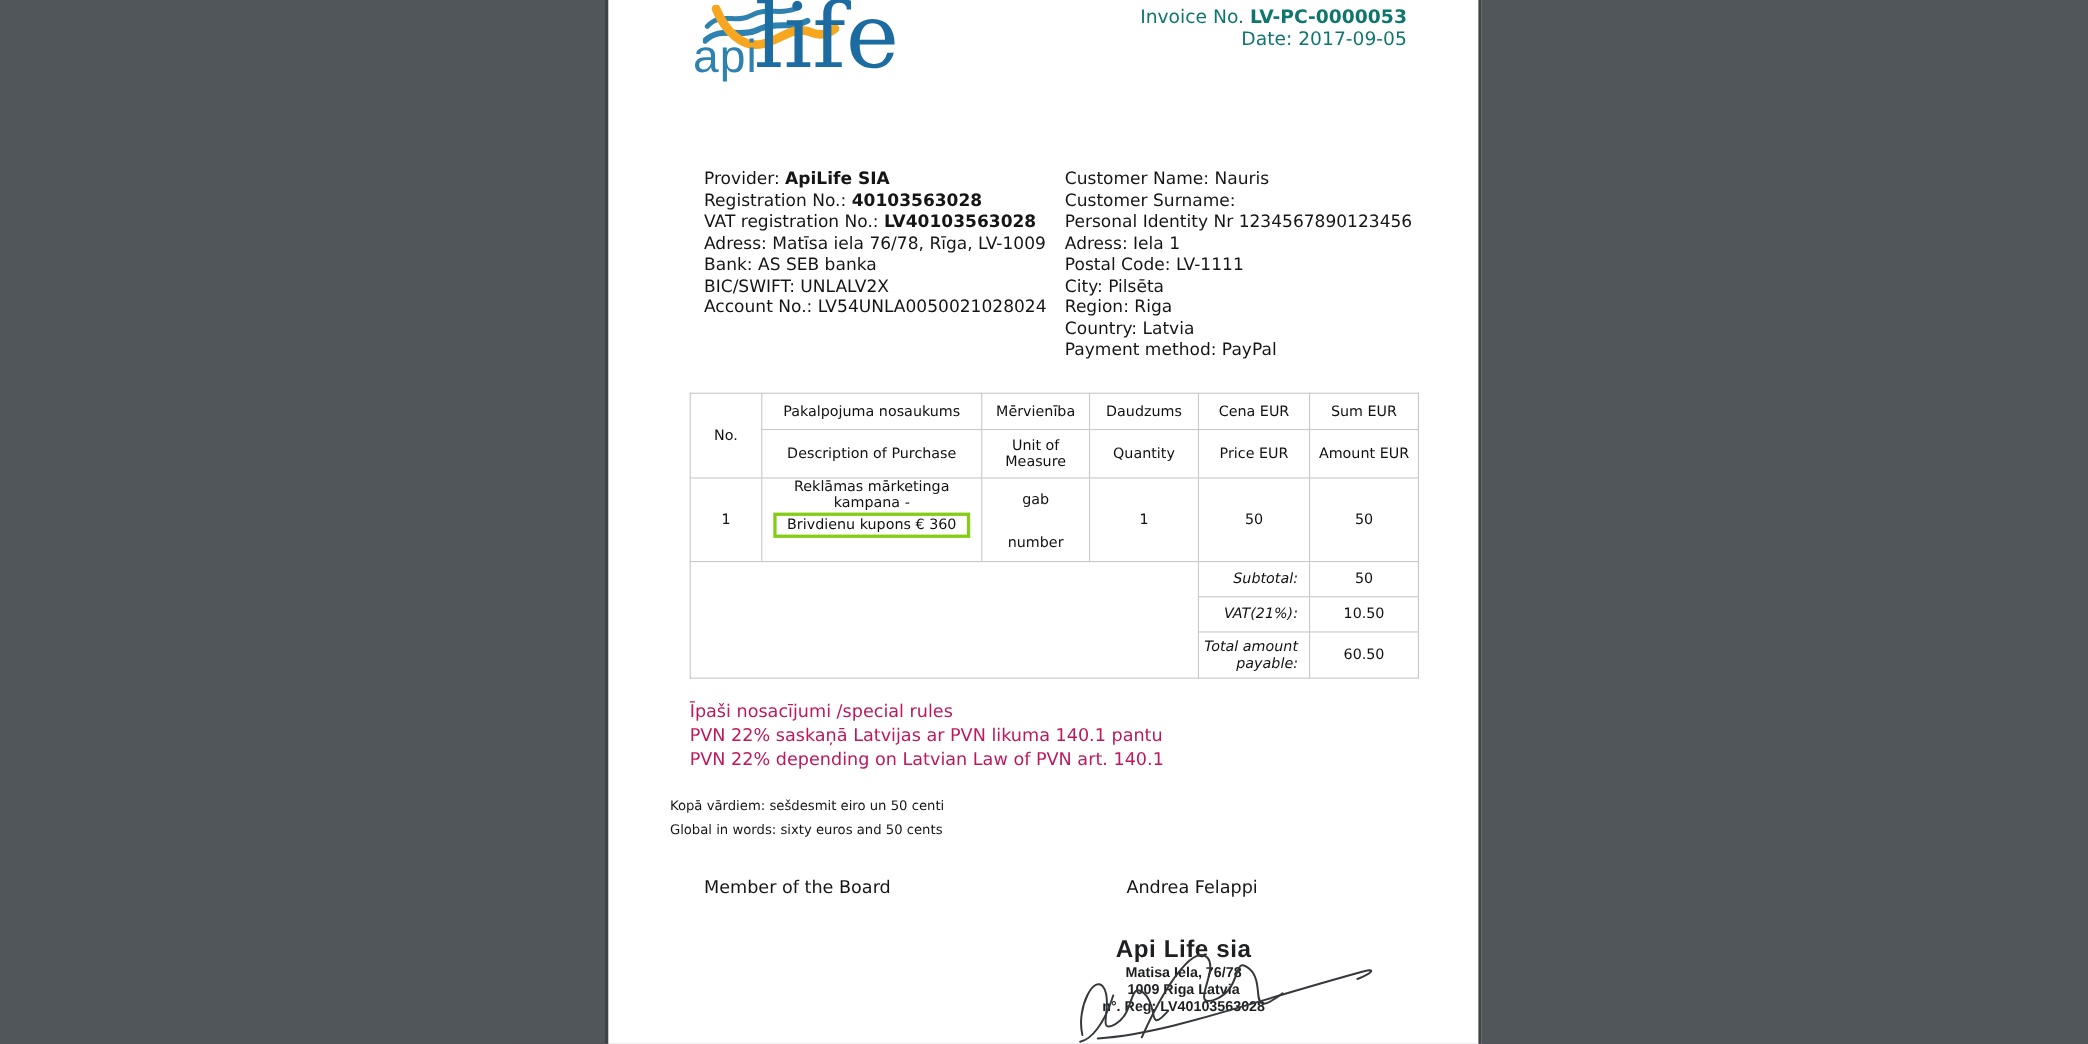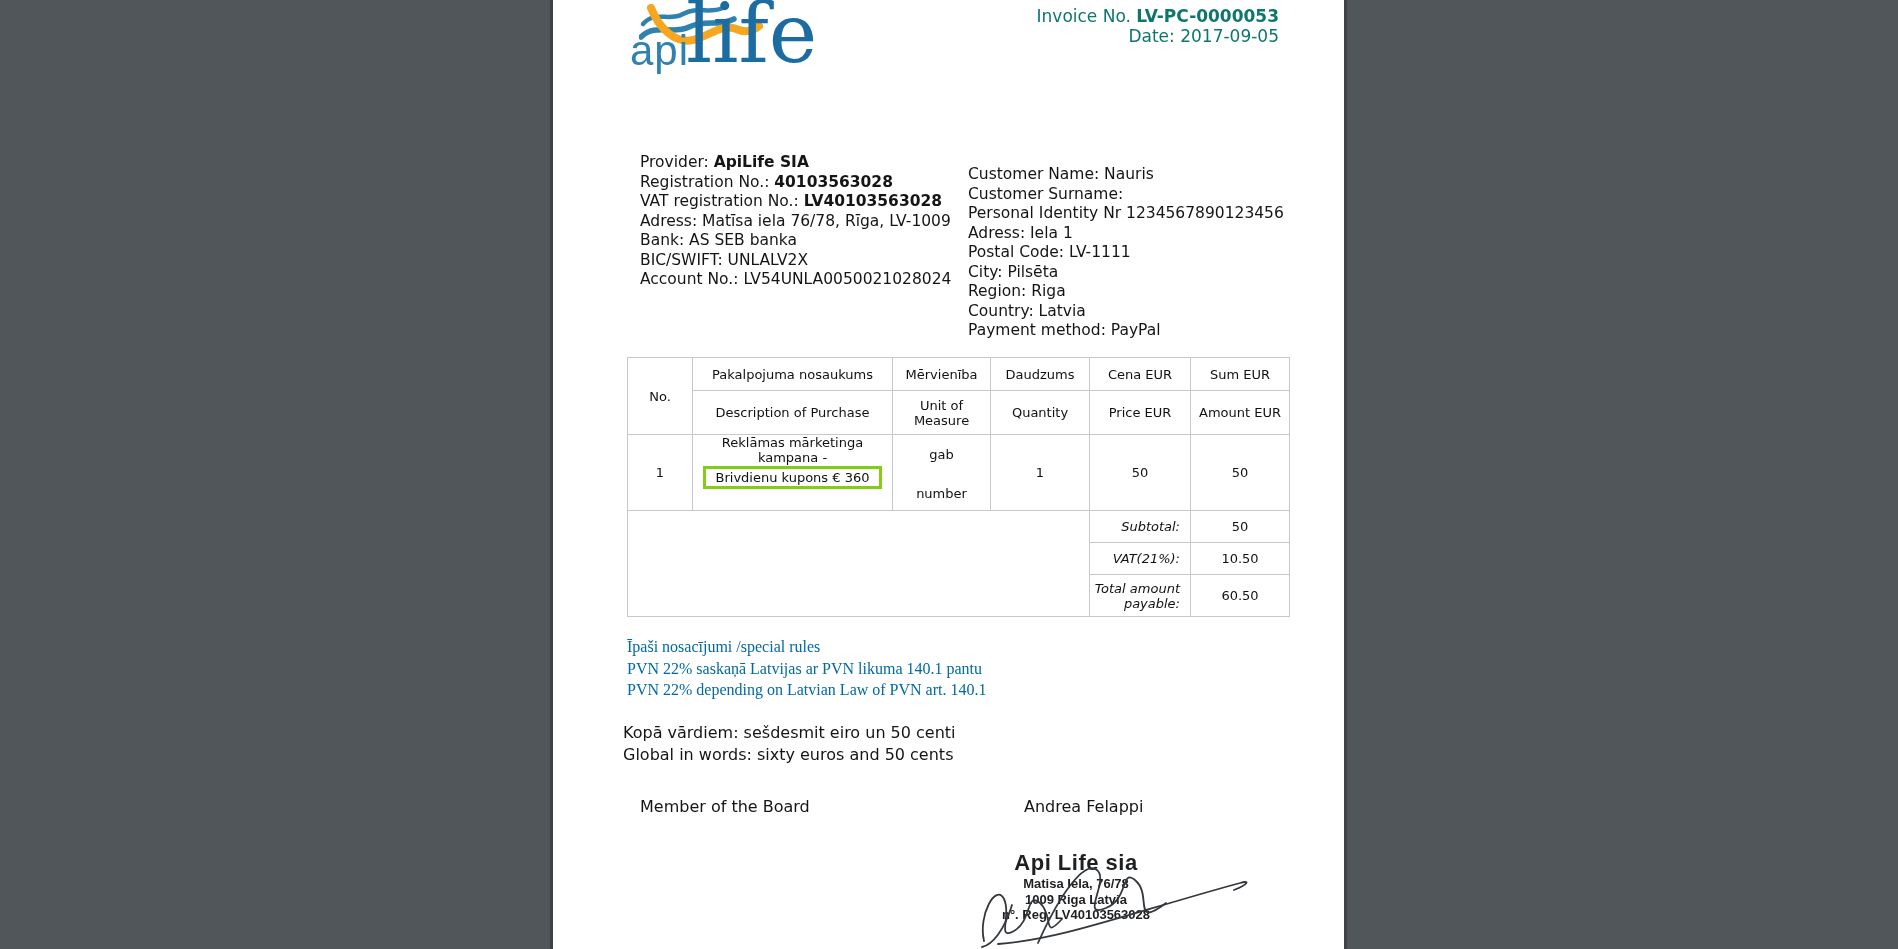--- a/index.html
+++ b/index.html
@@ -36,21 +36,21 @@
   
   .invoice-meta {
     position: absolute; right: 65px; top: 6px;
     text-align: right; font-size: 17px; line-height: 20px; color: #0f766e;
   }
   .invoice-meta b { font-weight: bold; }
 
   
   .party { position: absolute; top: 153px; font-size: 15.5px; line-height: 19.5px; color: #151515; }
   .provider { left: 87px; }
-  .customer { left: 415px; margin-top: 12px; }
+  .customer { left: 415px; }
   .party b { font-weight: bold; }
 
   
   .items-table {
     position: absolute; left: 74px; top: 357px;
     border-collapse: collapse; table-layout: fixed; width: 662px;
     font-size: 13px; color: #111;
   }
   .items-table td {
     border: 1px solid #c8c8c8;
@@ -68,22 +68,22 @@
   .unit-gap { display: block; height: 24px; }
   td.total-label { text-align: right; padding-right: 10px; font-style: italic; }
   .red-box {
     display: inline-block;
     border: 3px solid #84cc16;
     padding: 1px 10px;
     margin-top: 1px;
   }
 
   
-  .special-rules { position: absolute; left: 74px; top: 636px; font-size: 16px; line-height: 21.5px; color: #0369a1; font-family: Liberation Serif, serif; }
-  .amount-words  { position: absolute; left: 70px; top: 722px; font-size: 16px; line-height: 21.5px; color: #151515; }
+  .special-rules { position: absolute; left: 74px; top: 636px; font-size: 16px; line-height: 21.5px; color: #be185d; }
+  .amount-words  { position: absolute; left: 56px; top: 722px; font-size: 12px; line-height: 21.5px; color: #151515; }
 
   
   .member-label { position: absolute; left: 87px;  top: 797px; font-size: 16px; color: #151515; }
   .signer-name  { position: absolute; left: 471px; top: 797px; font-size: 16px; color: #151515; }
 
   .stamp {
     position: absolute; left: 428px; top: 850px; width: 190px;
     text-align: center; color: #1d1f21;
     font-family: "Liberation Sans", sans-serif; font-weight: bold;
   }

